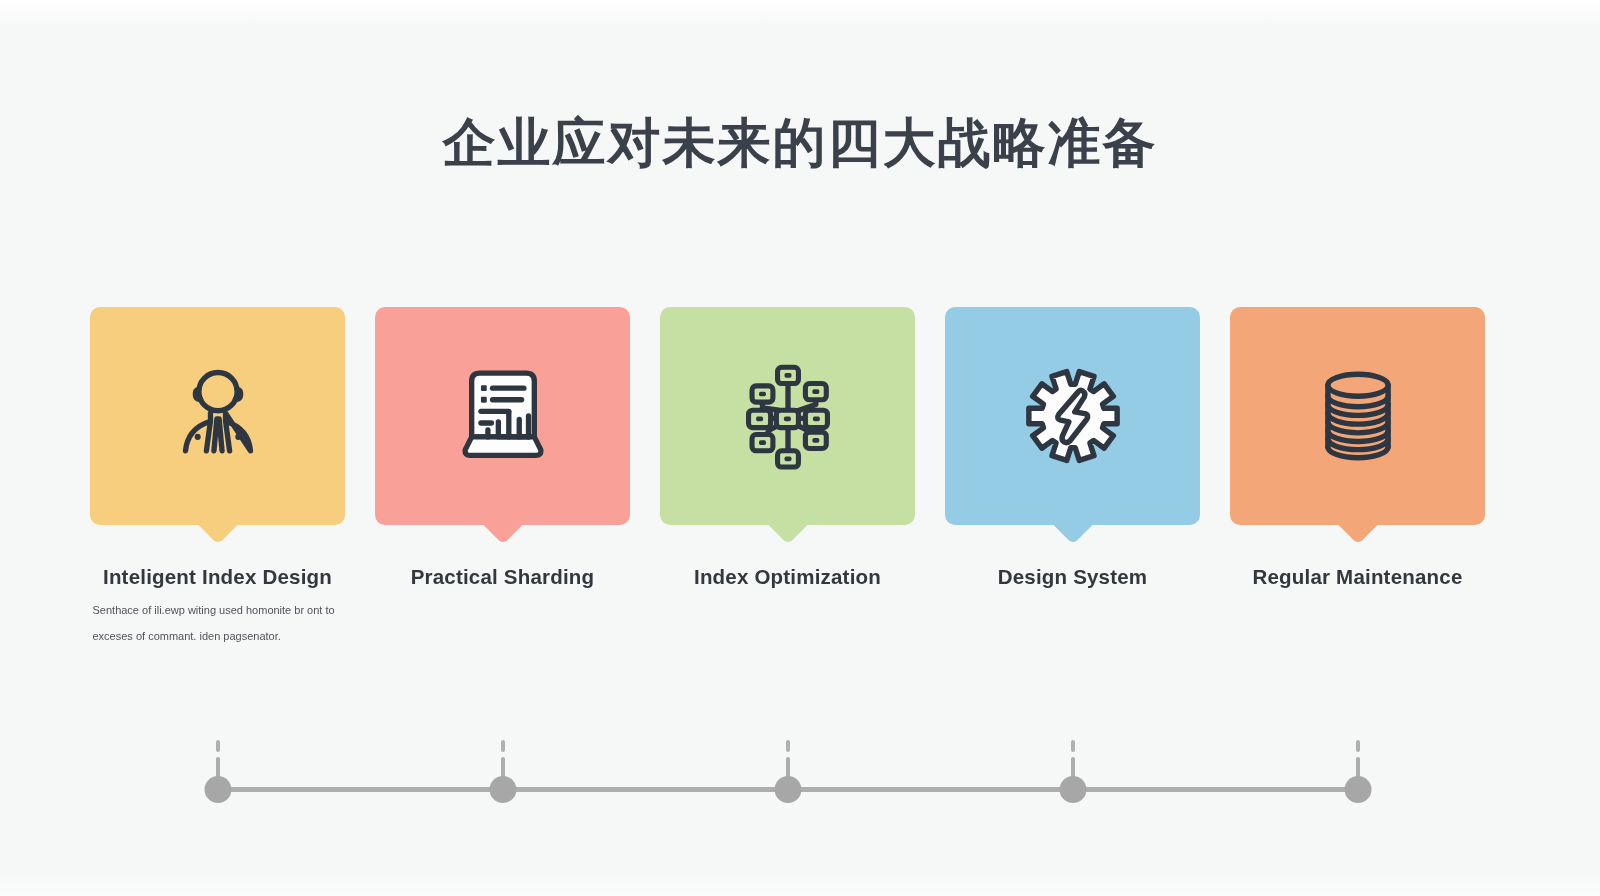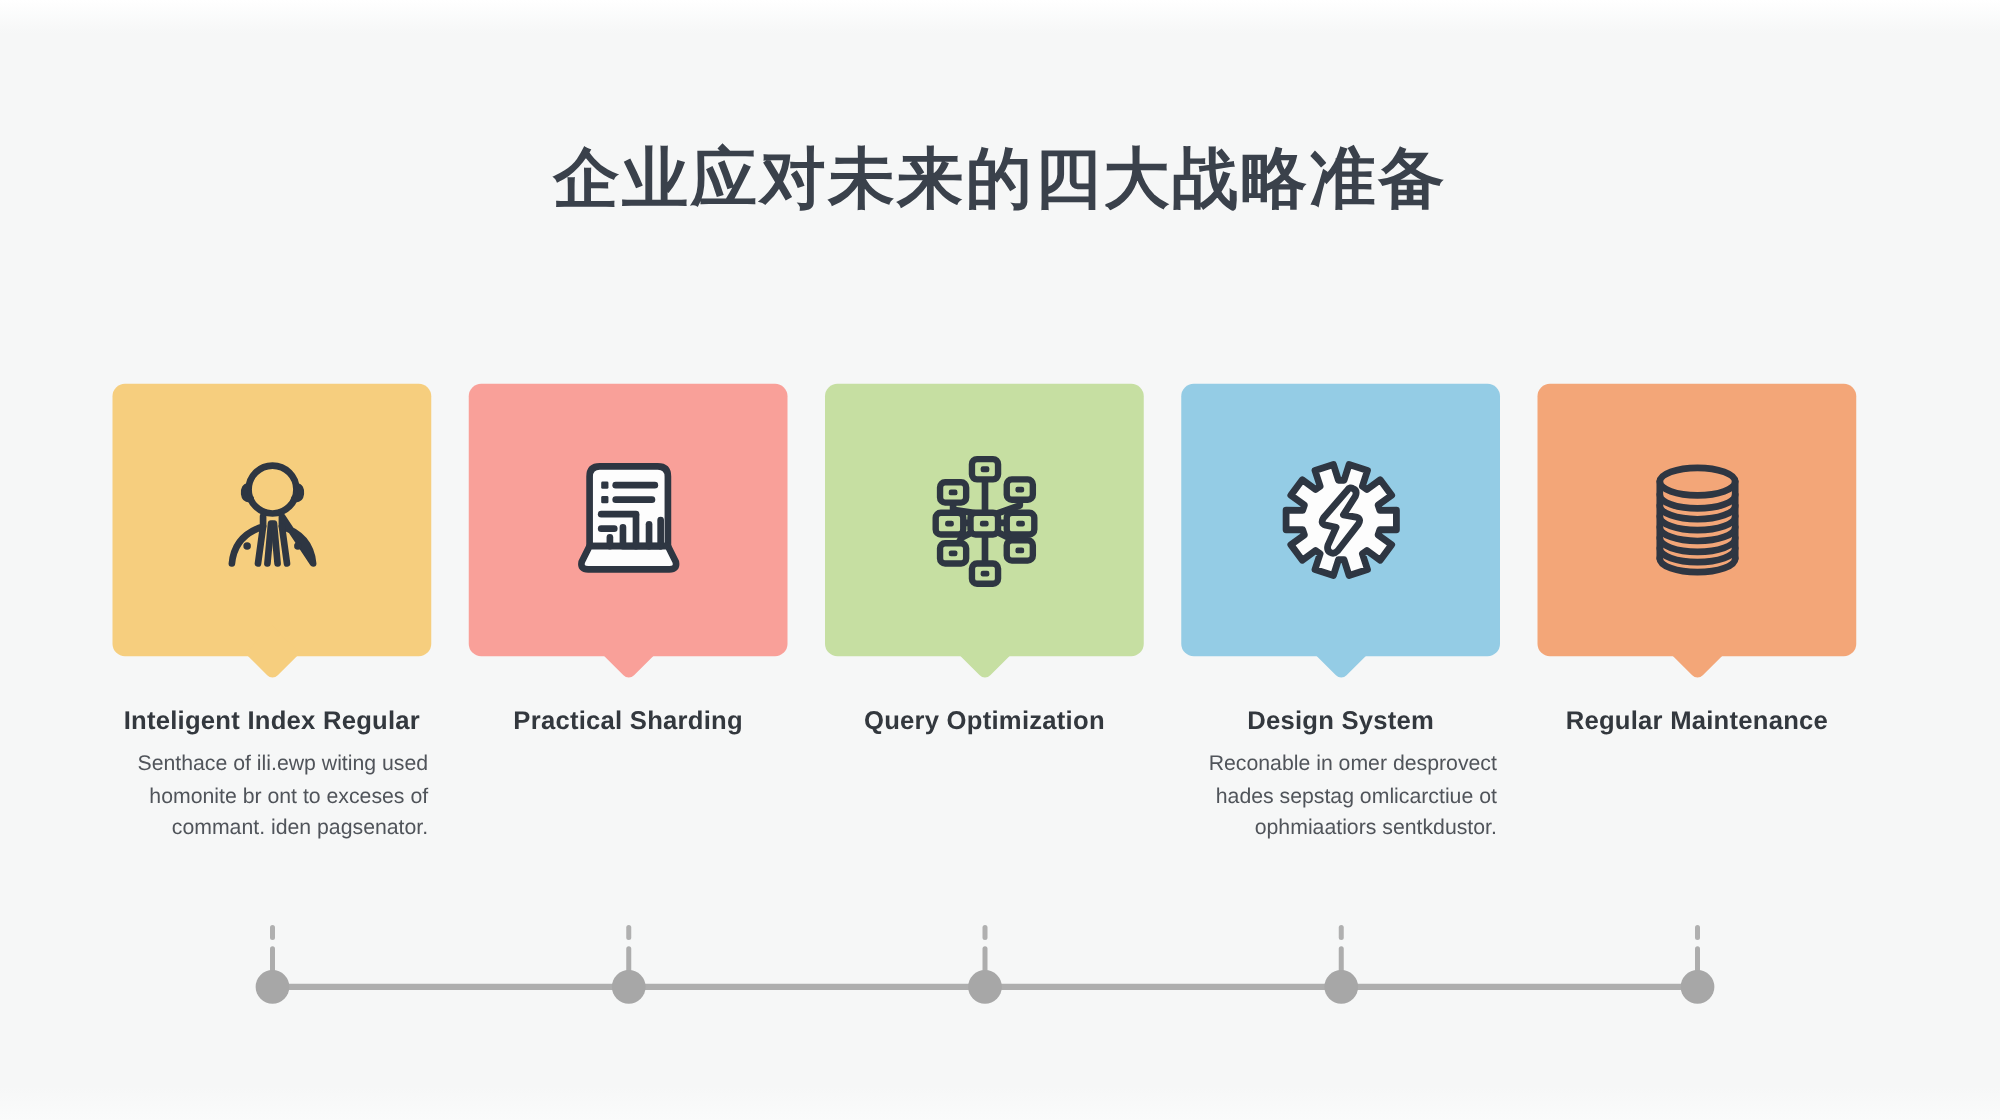--- a/index.html
+++ b/index.html
@@ -30,22 +30,22 @@
     transform:translateX(-50%) rotate(45deg);
     background-color:inherit;
     border-bottom-right-radius:6px;
   }
   .card-title {
     margin-top:40px; font-size:20.5px; font-weight:700;
     color:#33383e; text-align:center; letter-spacing:0.2px;
   }
   .card-desc {
     margin-top:9px; width:250px;
-    font-size:17px; line-height:25.5px; color:#50545a;
-    text-align:right;
+    font-size:11px; line-height:25.5px; color:#50545a;
+    text-align:left;
   }
   .timeline-row {
     position:absolute; top:726px; left:90px; width:1395px;
     display:flex; gap:30px; height:100px;
   }
   .timeline-cell { width:255px; position:relative; }
   .tl-dash {
     position:absolute; left:50%; top:14px; width:4px; height:12px;
     transform:translateX(-50%); background:#b0b0b0; border-radius:2px;
   }
@@ -85,21 +85,21 @@
           <path class="ic-stroke" d="M22 80 C23.5 64 34 57.5 43.5 54.5 L43.5 47.5 M56.5 47.5 L56.5 54.5 C66 57.5 76.5 64 78 80 Z"></path>
           <path class="ic-stroke" d="M43.5 54.5 L40 80"></path>
           <path class="ic-stroke" d="M49 52.5 L46.5 80"></path>
           <path class="ic-stroke" d="M56.5 54.5 L60 80"></path>
           <path class="ic-stroke" d="M51 52.5 L53.5 80"></path>
           <circle class="ic-dot" cx="32.5" cy="68" r="2.6"></circle>
           <circle class="ic-dot" cx="67.5" cy="68" r="2.6"></circle>
         </svg>
         <div class="pointer"></div>
       </div>
-      <div class="card-title">Inteligent Index Regular</div>
+      <div class="card-title">Inteligent Index Design</div>
       <div class="card-desc">Senthace of ili.ewp witing used homonite br ont to exceses of commant. iden pagsenator.</div>
     </div>
 
     <div class="card">
       <div class="bubble" style="background-color: rgb(249, 160, 153); --card-color: #F9A099;">
         <svg class="icon" width="116" height="116" viewBox="0 0 100 100">
           <path class="ic-fillwhite" d="M30 13 H70 Q77 13 77 20 V68 H23 V20 Q23 13 30 13 Z"></path>
           <path class="ic-fillwhite" d="M23 68 H77 L82.5 79 Q83.5 84 78 84 H22 Q16.5 84 17.5 79 Z"></path>
           <rect class="ic-dot" x="31" y="23.5" width="5" height="5" rx="1"></rect>
           <path class="ic-stroke" d="M41 26 H68"></path>
@@ -143,33 +143,32 @@
           <rect class="ic-dot" x="71" y="27" width="6" height="4" rx="1.5"></rect>
           <rect class="ic-dot" x="22.5" y="50.5" width="6" height="4" rx="1.5"></rect>
           <rect class="ic-dot" x="46.5" y="50.5" width="6" height="4" rx="1.5"></rect>
           <rect class="ic-dot" x="71.5" y="50.5" width="6" height="4" rx="1.5"></rect>
           <rect class="ic-dot" x="25" y="71" width="6" height="4" rx="1.5"></rect>
           <rect class="ic-dot" x="71" y="69" width="6" height="4" rx="1.5"></rect>
           <rect class="ic-dot" x="47" y="85" width="6" height="4" rx="1.5"></rect>
         </svg>
         <div class="pointer"></div>
       </div>
-      <div class="card-title">Query Optimization</div>
+      <div class="card-title">Index Optimization</div>
     </div>
 
     <div class="card">
       <div class="bubble" style="background-color: rgb(148, 204, 229); --card-color: #94CCE5;">
         <svg class="icon" width="118" height="118" viewBox="0 0 100 100">
           <path class="ic-fillwhite" d="M76.2 43.5 L87.4 43.4 L87.4 56.6 L76.2 56.5 L75.0 60.1 L84.2 66.7 L76.4 77.3 L67.4 70.7 L64.3 72.9 L67.8 83.6 L55.3 87.6 L51.9 76.9 L48.1 76.9 L44.7 87.6 L32.2 83.6 L35.7 72.9 L32.6 70.7 L23.6 77.3 L15.8 66.7 L25.0 60.1 L23.8 56.5 L12.6 56.6 L12.6 43.4 L23.8 43.5 L25.0 39.9 L15.8 33.3 L23.6 22.7 L32.6 29.3 L35.7 27.1 L32.2 16.4 L44.7 12.4 L48.1 23.1 L51.9 23.1 L55.3 12.4 L67.8 16.4 L64.3 27.1 L67.4 29.3 L76.4 22.7 L84.2 33.3 L75.0 39.9 Z"></path>
           <path class="ic-stroke" d="M54 30 Q56 27 58.5 29 Q61 30.5 59.5 34 L51.5 46.5 L60 48 Q64 49 61.5 53 L47.5 71 Q45 73.5 42.5 72 Q40 70.5 41 67 L46.5 55 L39.5 53.5 Q35.5 52.5 38 48.5 Z"></path>
         </svg>
         <div class="pointer"></div>
       </div>
       <div class="card-title">Design System</div>
-      <div class="card-desc">Reconable in omer desprovect hades sepstag omlicarctiue ot ophmiaatiors sentkdustor.</div>
     </div>
 
     <div class="card">
       <div class="bubble" style="background-color: rgb(243, 166, 120); --card-color: #F3A678;">
         <svg class="icon" width="116" height="116" viewBox="0 0 100 100">
           <ellipse class="ic-stroke" cx="50" cy="23.5" rx="26" ry="9.5"></ellipse>
           <path class="ic-stroke" d="M24 23.5 V76.5"></path>
           <path class="ic-stroke" d="M76 23.5 V76.5"></path>
           <path class="ic-stroke" d="M24 32.5 A26 9.5 0 0 0 76 32.5"></path>
           <path class="ic-stroke" d="M24 40 A26 9.5 0 0 0 76 40"></path>

